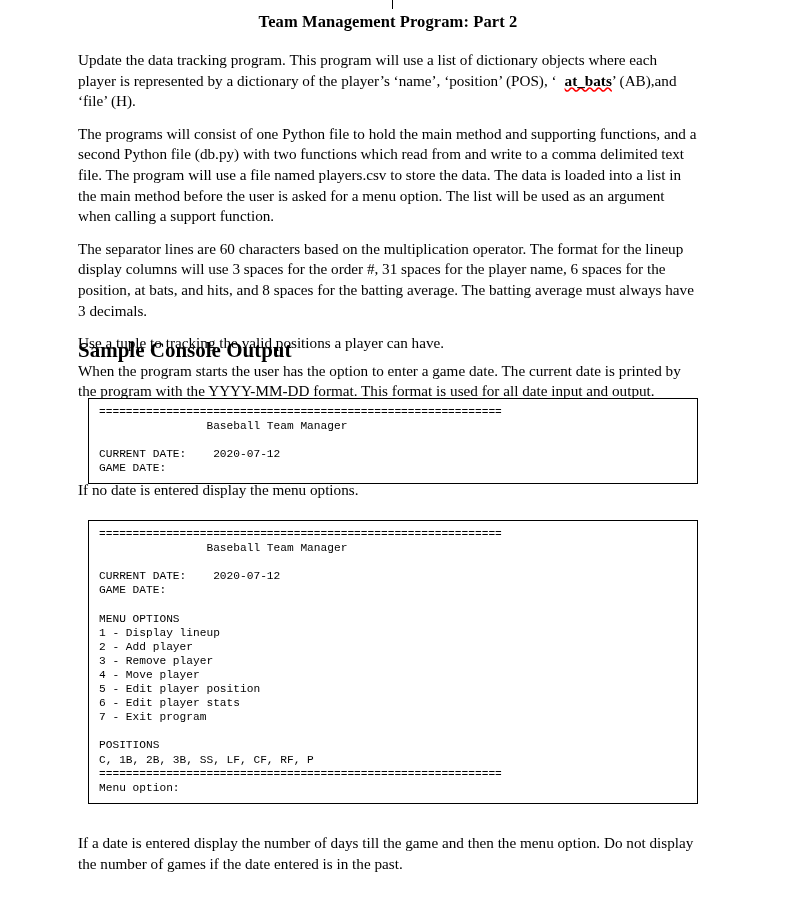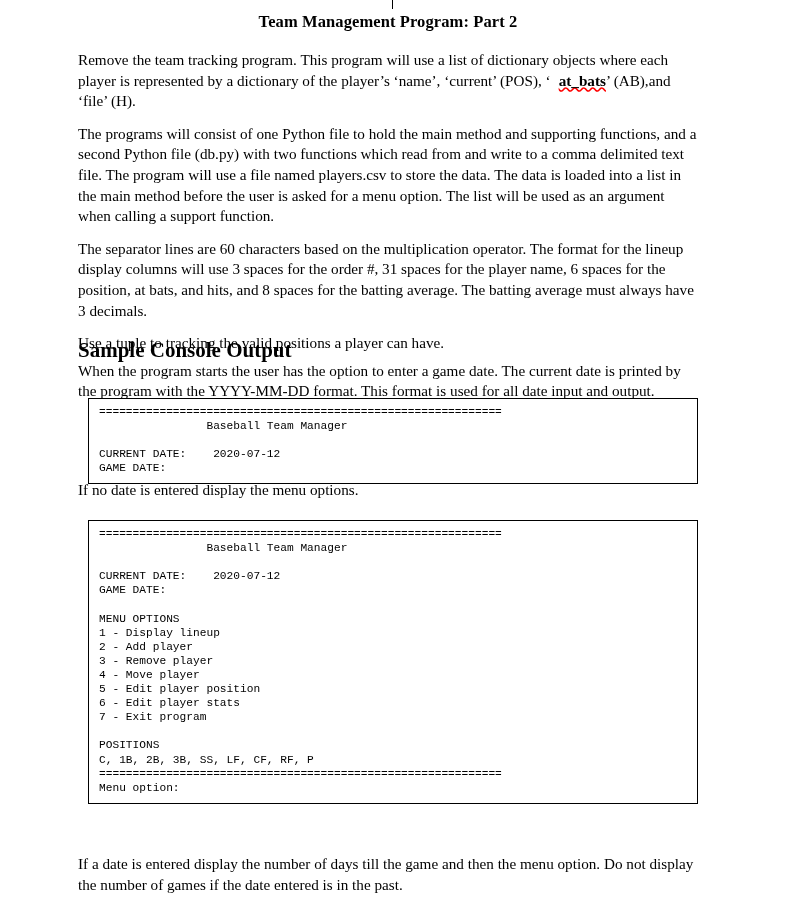--- a/index.html
+++ b/index.html
@@ -82,37 +82,37 @@
     line-height: 14.1px;
     margin: 0;
     padding: 0;
     white-space: pre;
     color: #000000;
     letter-spacing: 0px;
   }
   .box-wrap-1 { position: absolute; left: 10px; top: 398px; width: 610px; }
   .box-wrap-2 { position: absolute; left: 10px; top: 520px; width: 610px; }
   .caption-1 { position: absolute; left: 0px; top: 480px; width: 620px; }
-  .after-boxes { position: absolute; left: 0px; top: 854px; width: 620px; }
+  .after-boxes { position: absolute; left: 0px; top: 833px; width: 620px; }
   .block-head { position: absolute; left: 0px; top: 340px; width: 620px; }
 </style>
 </head>
 <body>
 
 <div class="page">
 
   <div class="top-tick"></div>
 
   <div class="content">
 
     <h1 class="doc-title">Team Management Program: Part 2</h1>
 
     <div class="gap-after-title"></div>
 
-    <p class="body-para"><span>Remove the team tracking program. This program will use a list of dictionary objects where each player is represented by a dictionary of the player’s ‘</span><b>name</b><span>’, ‘</span><b>current</b><span>’ (POS), ‘</span><span class="misspelled">at_bats</span><span>’ (AB),and ‘</span><b>file</b><span>’ (H).</span></p>
+    <p class="body-para"><span>Update the data tracking program. This program will use a list of dictionary objects where each player is represented by a dictionary of the player’s ‘</span><b>name</b><span>’, ‘</span><b>position</b><span>’ (POS), ‘</span><span class="misspelled">at_bats</span><span>’ (AB),and ‘</span><b>file</b><span>’ (H).</span></p>
 
     <div class="para-gap"></div>
 
     <p class="body-para"><span>The programs will consist of one Python file to hold the main method and supporting functions, and a second Python file (db.py) with two functions which read from and write to a comma delimited text file. The program will use a file named </span><b>players.csv</b><span> to store the data. The data is loaded into a list in the main method before the user is asked for a menu option. The list will be used as an argument when calling a support function.</span></p>
 
     <div class="para-gap"></div>
 
     <p class="body-para">The separator lines are 60 characters based on the multiplication operator. The format for the lineup display columns will use 3 spaces for the order #, 31 spaces for the player name, 6 spaces for the position, at bats, and hits, and 8 spaces for the batting average. The batting average must always have 3 decimals.</p>
 
     <div class="para-gap"></div>

